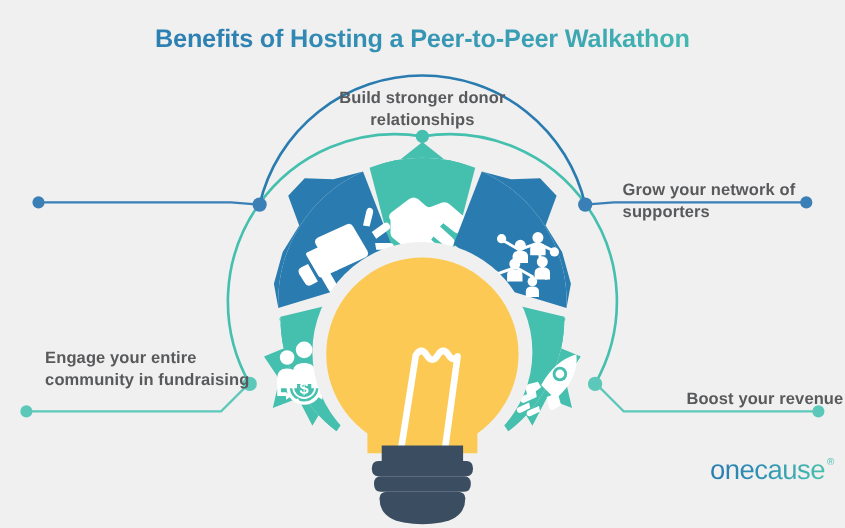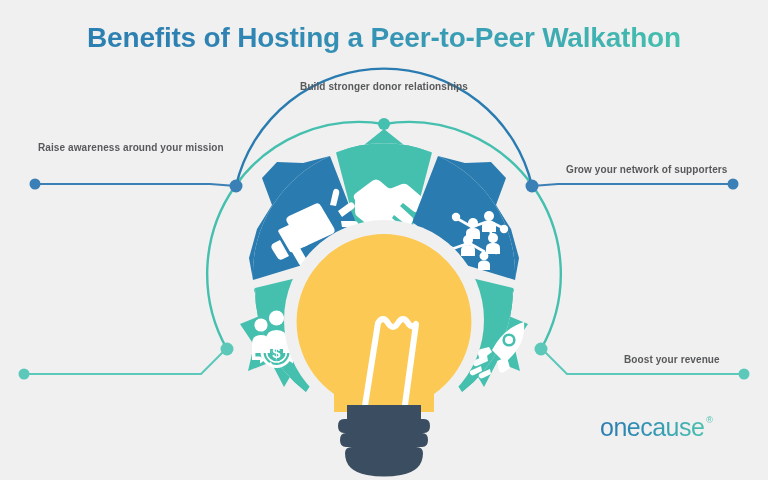--- a/index.html
+++ b/index.html
@@ -19,34 +19,34 @@
     width: 768px;
     height: 480px;
     background: #f0f0f0;
   }
   #title {
     position: absolute;
     top: 22px;
     left: 0;
     width: 768px;
     text-align: center;
-    font-size: 28px;
+    font-size: 23px;
     font-weight: bold;
     letter-spacing: -0.2px;
     background: linear-gradient(90deg, #2a7cb0 0%, #2e83b3 30%, #3a9fb5 62%, #45bfae 88%);
     -webkit-background-clip: text;
     background-clip: text;
     color: transparent;
     -webkit-text-fill-color: transparent;
     white-space: nowrap;
   }
   .label {
     position: absolute;
     color: #58595b;
-    font-size: 10px;
+    font-size: 15px;
     font-weight: bold;
     line-height: 1.32;
     letter-spacing: 0.1px;
   }
   #label-top {
     top: 80px;
     left: 264px;
     width: 240px;
     text-align: center;
   }
@@ -78,21 +78,21 @@
   #graphic {
     position: absolute;
     top: 0;
     left: 0;
   }
   #logo {
     position: absolute;
     left: 600px;
     top: 413px;
     width: 150px;
-    text-align: left;
+    text-align: right;
   }
   #logo-word {
     font-size: 25px;
     font-weight: normal;
     letter-spacing: -0.5px;
     background: linear-gradient(90deg, #2a7cb0 0%, #3192b4 45%, #49c0ae 100%);
     -webkit-background-clip: text;
     background-clip: text;
     color: transparent;
     -webkit-text-fill-color: transparent;
@@ -367,22 +367,22 @@
                  q -7 0 -7 6
                  q 0 18 22 22
                  q 17 3 34 0
                  q 22 -4 22 -22
                  q 0 -6 -7 -6 z"></path>
       </g>
     </g>
   </svg>
 
   <div class="label" id="label-top">Build stronger donor relationships</div>
-  <div class="label" id="label-left-top">Raise awareness around your mission</div>
   <div class="label" id="label-right-top">Grow your network of supporters</div>
+  <div class="label" id="label-left-bottom">Engage your entire community in fundraising</div>
   <div class="label" id="label-right-bottom">Boost your revenue</div>
 
   <div id="logo">
     <div id="logo-word">
       <span>onecause</span><span id="logo-reg">®</span>
     </div>
   </div>
 
 </div>
 

